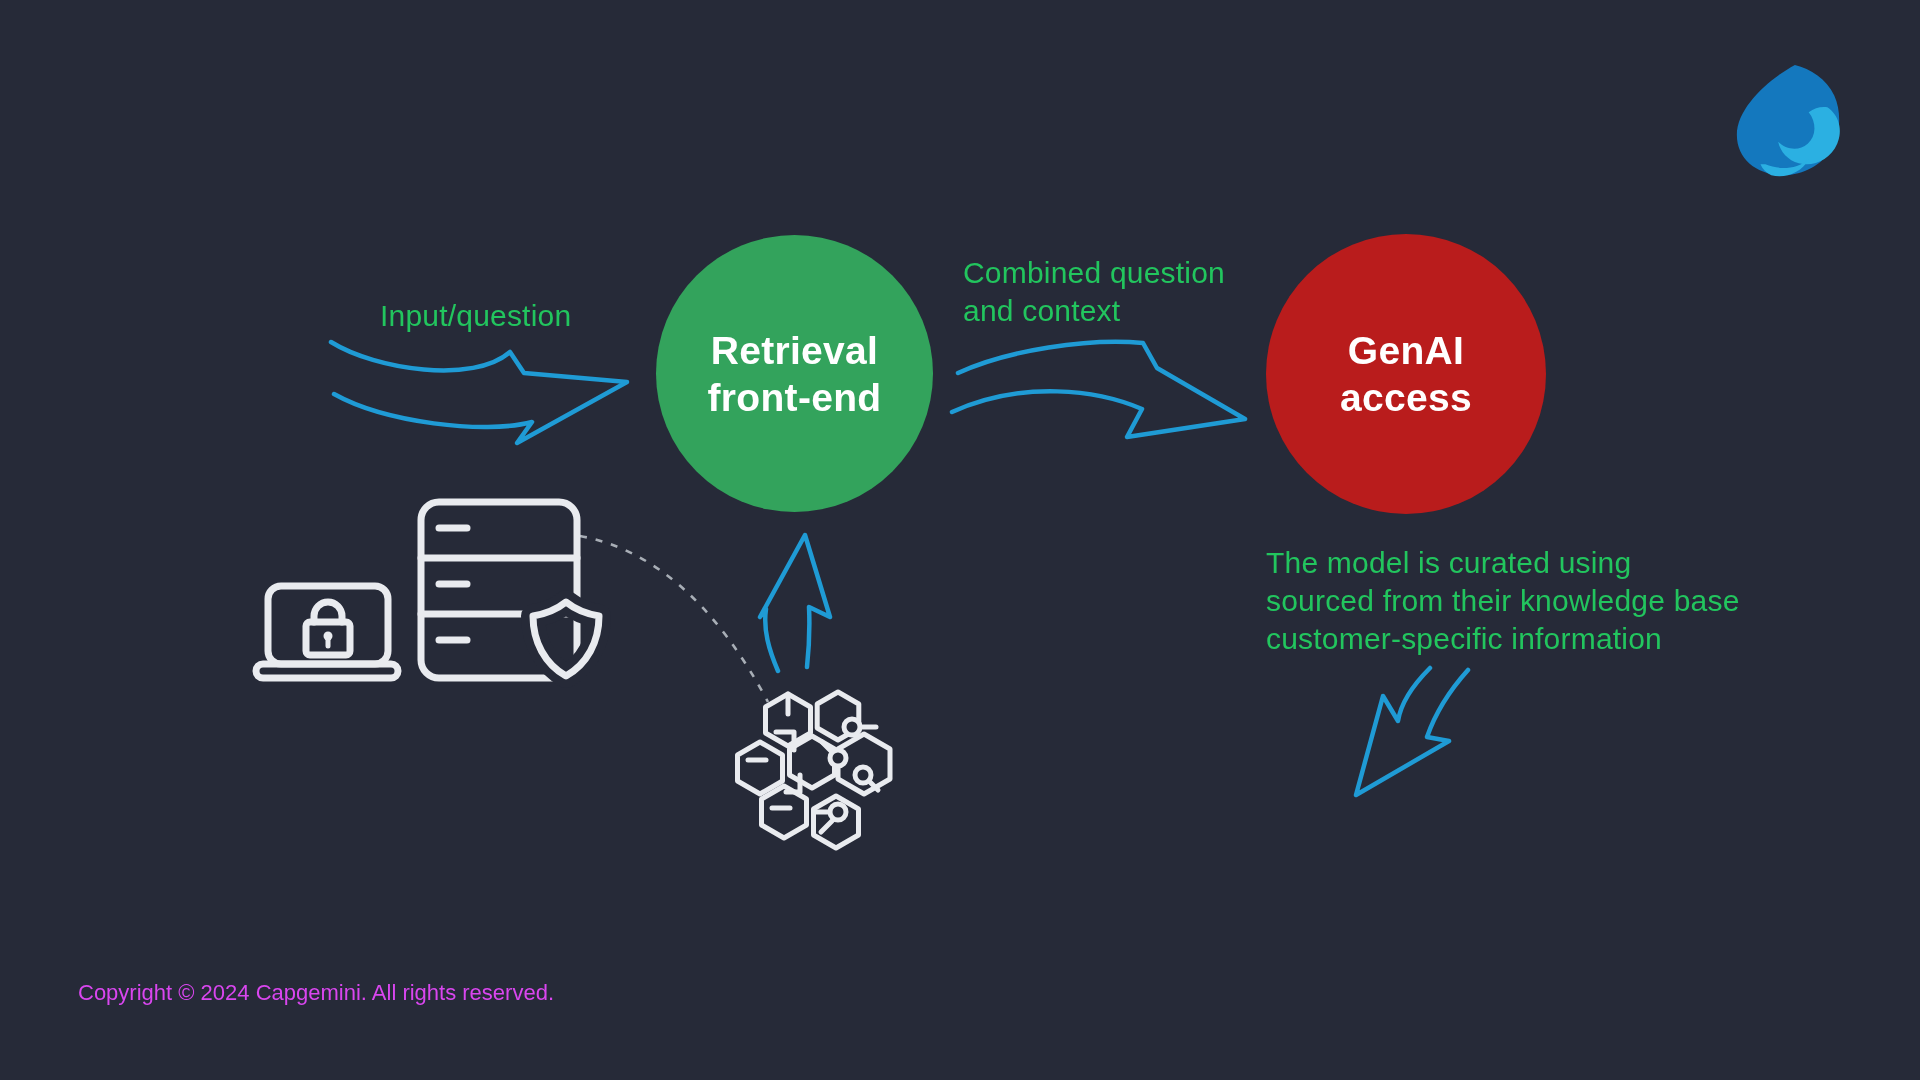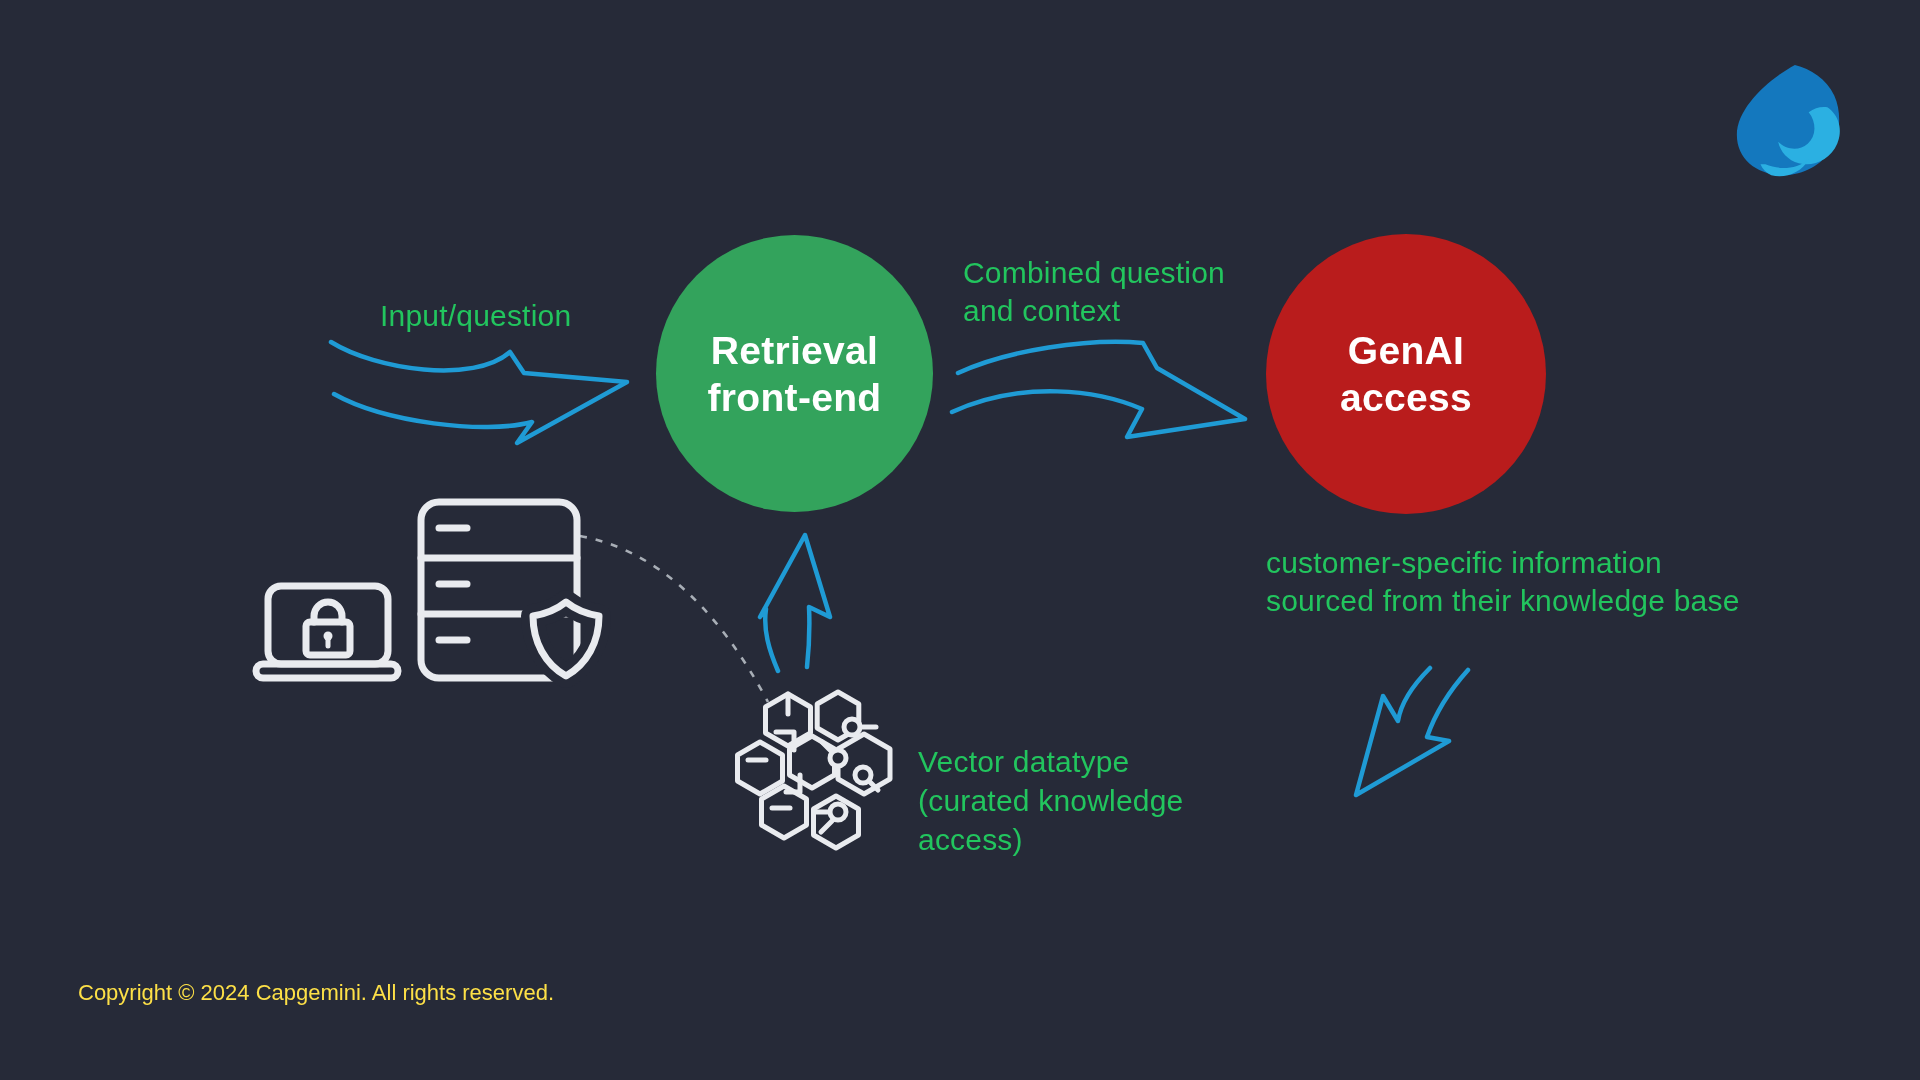--- a/index.html
+++ b/index.html
@@ -6,21 +6,21 @@
   body{font-family:"Liberation Sans", sans-serif;}
   #canvas{position:relative;width:1920px;height:1080px;overflow:hidden;}
   .abs{position:absolute;}
   .lbl{color:#22c55e;font-size:30px;line-height:38px;letter-spacing:.2px;}
   .node{border-radius:50%;display:flex;flex-direction:column;justify-content:center;}
   .node .nline{color:#ffffff;font-size:39px;line-height:47px;font-weight:700;text-align:center;letter-spacing:.3px;}
   svg{display:block;overflow:visible;}
   .arrow-path{fill:none;stroke-width:4.5;stroke-linecap:round;stroke-linejoin:round;}
   .icon-stroke{fill:none;stroke:#e9ebef;stroke-width:7;stroke-linecap:round;stroke-linejoin:round;}
   .icon-thin{fill:none;stroke:#e9ebef;stroke-width:5;stroke-linecap:round;stroke-linejoin:round;}
-  .copyright{color:#fde047;font-size:22px;}
+  .copyright{color:#d946ef;font-size:22px;}
 </style>
 </head>
 <body>
 
 <div id="canvas" style="background-color: rgb(38, 42, 56);">
 
   <svg class="abs" style="left:1728px;top:62px;" width="122" height="122" viewBox="0 0 120 124">
     <path d="M66,3 C82,7 98,17 106,34 C114,52 112,74 103,89 C93,105 73,116 52,115 C27,114 7,99 7,74 C7,46 40,17 66,3 Z" fill="#1478be"></path>
     <path d="M99,46 C111,54 115,70 109,83 C102,99 85,107 70,103 C59,100 51,91 49,81 C57,89 70,91 79,83 C88,75 88,61 80,51 C86,47 92,45 99,46 Z" fill="#2bb0e2"></path>
     <path d="M36,104 C50,110 68,109 80,99 C73,112 56,119 42,115 C37,113 33,109 31,104 C33,104 34,104 36,104 Z" fill="#2bb0e2"></path>
@@ -104,29 +104,25 @@
     </g>
     <g>
       <circle cx="126" cy="47" r="8" fill="#262a38" stroke="#e9ebef" stroke-width="5"></circle>
       <circle cx="112" cy="78" r="8" fill="#262a38" stroke="#e9ebef" stroke-width="5"></circle>
       <circle cx="137" cy="95" r="8" fill="#262a38" stroke="#e9ebef" stroke-width="5"></circle>
       <circle cx="112" cy="132" r="8" fill="#262a38" stroke="#e9ebef" stroke-width="5"></circle>
     </g>
   </svg>
 
 
-  <div class="abs lbl" style="left:918px;top:742px;line-height:39px;">
-    <div>Vector datatype</div>
-    <div>(curated knowledge</div>
-    <div>access)</div>
-  </div>
 
   <div class="abs lbl" style="left:1266px;top:544px;">
+    <div>The model is curated using</div>
+    <div>sourced from their knowledge base</div>
     <div>customer-specific information</div>
-    <div>sourced from their knowledge base</div>
   </div>
 
   <svg class="abs" style="left:1338px;top:652px;" width="140" height="152" viewBox="0 0 140 152">
     <path class="arrow-path" d="M92,16 C76,32 63,50 60,69 L45,44 L18,143 L111,89 L89,85 C97,62 112,38 130,18" stroke="#1f9bd5"></path>
   </svg>
 
 
   <div class="abs copyright" style="left:78px;top:980px;">Copyright © 2024 Capgemini. All rights reserved.</div>
 
 </div>

